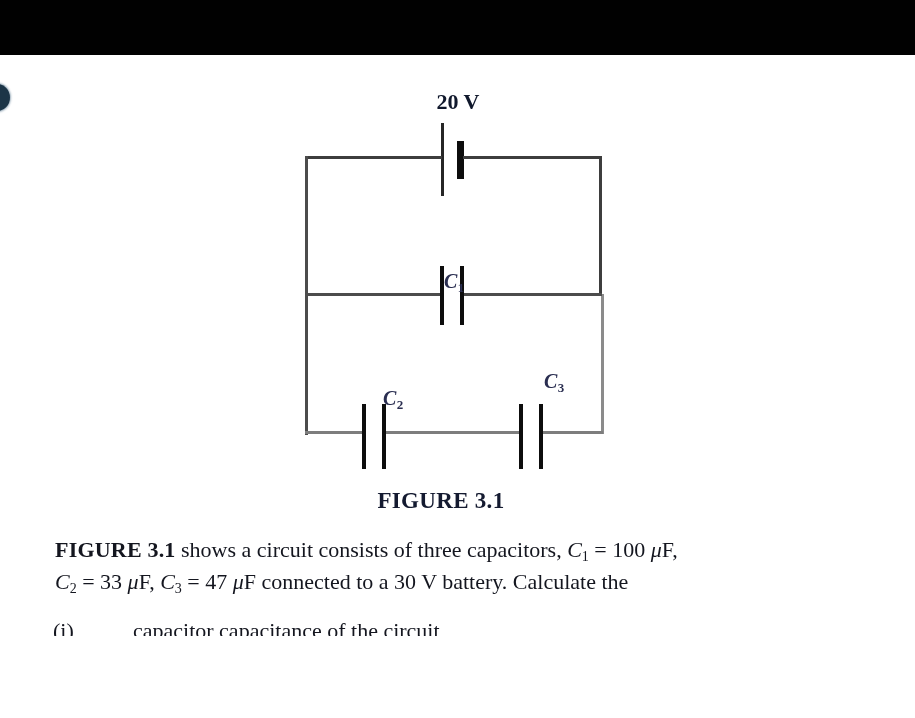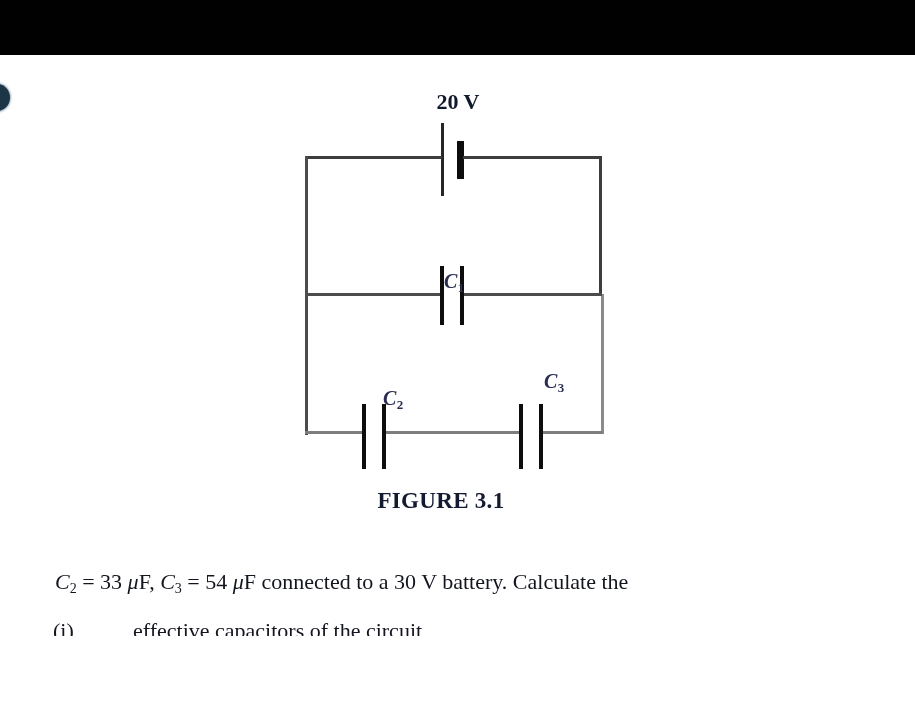--- a/index.html
+++ b/index.html
@@ -138,26 +138,29 @@
     <div class="abs plate" style="left:519px; top:404px; width:4px; height:65px;"></div>
     <div class="abs plate" style="left:539px; top:404px; width:4px; height:65px;"></div>
     <div class="abs fig-label" style="left:520px; top:370px;margin-left:24px;">
       <i>C</i><sub>3</sub>
     </div>
 
   </div>
 
   <div id="figure-caption" class="abs">FIGURE 3.1</div>
 
+  <div class="abs body-text" style="left:55px; top:537px;">
+    <b>FIGURE 3.1</b><span> shows a circuit consists of three capacitors, </span><i>C</i><sub>1</sub><span> = 100 </span><i>μ</i><span>F,</span>
+  </div>
 
   <div class="abs body-text" style="left:55px; top:569px;">
-    <i>C</i><sub>2</sub><span> = 33 </span><i>μ</i><span>F, </span><i>C</i><sub>3</sub><span> = 54 </span><i>μ</i><span>F connected to a 30 V battery. Calculate the</span>
+    <i>C</i><sub>2</sub><span> = 33 </span><i>μ</i><span>F, </span><i>C</i><sub>3</sub><span> = 47 </span><i>μ</i><span>F connected to a 30 V battery. Calculate the</span>
   </div>
 
   <div class="abs body-text" style="left:53px; top:618px;">(i)</div>
-  <div class="abs body-text" style="left:133px; top:618px;">effective capacitors of the circuit</div>
+  <div class="abs body-text" style="left:133px; top:618px;">capacitor capacitance of the circuit</div>
 
   <div class="abs body-text" style="left:53px; top:686px;">(ii)</div>
 
   <div id="bottom-strip" class="abs"></div>
   <div id="bottom-right-smudge" class="abs"></div>
 
 </div>
 
 </body></html>

